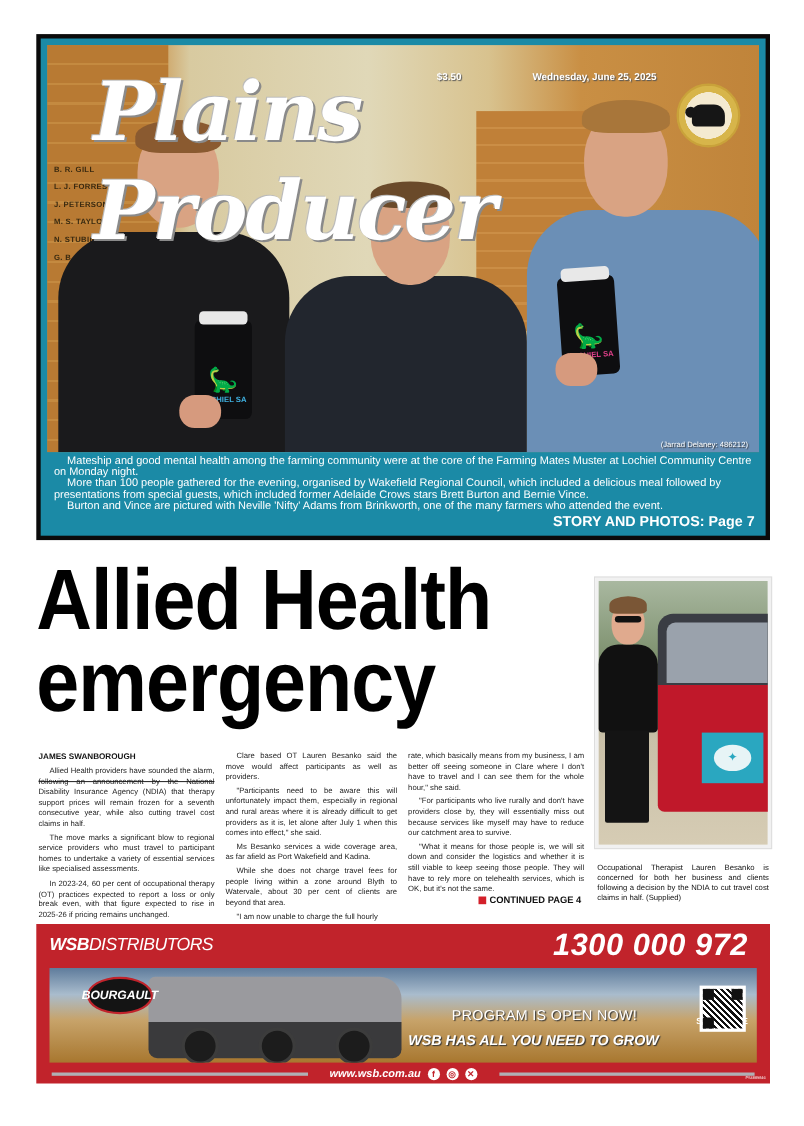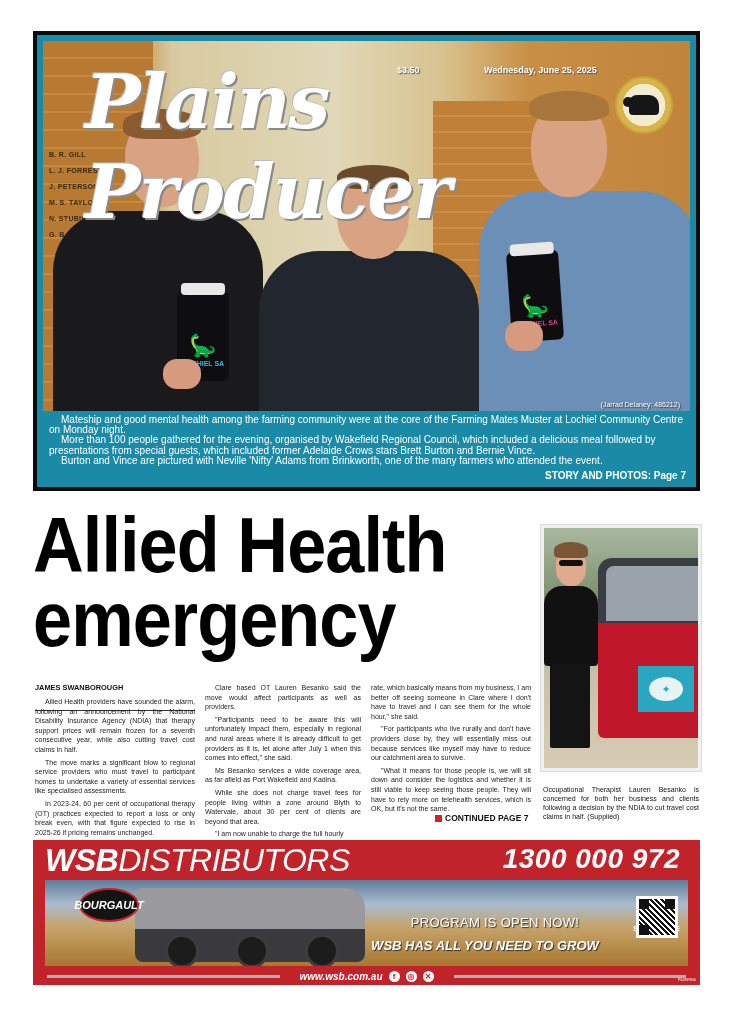--- a/index.html
+++ b/index.html
@@ -94,21 +94,21 @@
   .photo-credit {
     position: absolute; right: 10px; top: 360px; z-index: 5;
     font-size: 7px; color: #fff; text-shadow: 1px 1px 1px #333;
   }
   .feature-caption {
     padding: 4px 6px 0 6px; color: #fff; font-size: 10px; line-height: 10.2px;
     font-family: "Liberation Sans", sans-serif;
   }
   .feature-caption p { text-indent: 12px; }
   .feature-more {
-    position: absolute; right: 10px; bottom: 6px; color: #fff; font-weight: bold; font-size: 10px;
+    position: absolute; right: 10px; bottom: 6px; color: #fff; font-weight: bold; font-size: 13px;
   }
 
   
   .headline {
     position: absolute; left: 33px; top: 508px; width: 500px;
     font-family: "Liberation Sans", sans-serif; font-weight: 900; font-size: 78px; line-height: 74px;
     letter-spacing: -1px; color: #000; transform: scaleX(0.9); transform-origin: left top;
   }
   .headline span { display: block; font-weight: bold; }
 
@@ -151,21 +151,21 @@
   .woman-body { position: absolute; left: 0; top: 58px; width: 54px; height: 80px; background: #111; border-radius: 18px 18px 4px 4px; }
   .woman-legs { position: absolute; left: 6px; top: 136px; width: 40px; height: 84px; background: #141414; border-radius: 2px; }
   .side-caption {
     position: absolute; left: 543px; top: 785px; width: 156px; font-size: 7px; line-height: 9px; text-align: justify;
   }
 
   
   .ad {
     position: absolute; left: 33px; top: 840px; width: 667px; height: 145px; background: #c1232b;
   }
-  .ad-brand { position: absolute; left: 12px; top: 4px; color: #fff; font-size: 32px; line-height: 32px; font-style: italic; letter-spacing: -.5px; text-align: center; }
+  .ad-brand { position: absolute; left: 12px; top: 4px; color: #fff; font-size: 16px; line-height: 32px; font-style: italic; letter-spacing: -.5px; text-align: center; }
   .ad-brand b { font-weight: 900; }
   .ad-brand span { font-weight: normal; }
   .ad-phone { position: absolute; right: 20px; top: 2px; color: #fff; font-size: 28px; line-height: 34px; font-weight: bold; font-style: italic; letter-spacing: .5px; }
   .ad-banner {
     position: absolute; left: 12px; top: 40px; width: 643px; height: 86px; overflow: hidden;
     background: linear-gradient(180deg, #5f7c9c 0%, #a9bccd 28%, #c7a36a 55%, #a8772f 100%);
   }
   .ad-machine {
     position: absolute; left: 90px; top: 8px; width: 230px; height: 74px;
     background: linear-gradient(180deg, #9a9a9e 0 55%, #3a3a3c 55% 100%); border-radius: 6px 20px 8px 8px;
@@ -279,21 +279,21 @@
     <p>While she does not charge travel fees for people living within a zone around Blyth to Watervale, about 30 per cent of clients are beyond that area.</p>
     <p>"I am now unable to charge the full hourly</p>
   </div>
   <div class="col col-3">
     <p style="text-indent:0">rate, which basically means from my business, I am better off seeing someone in Clare where I don't have to travel and I can see them for the whole hour," she said.</p>
     <p>"For participants who live rurally and don't have providers close by, they will essentially miss out because services like myself may have to reduce our catchment area to survive.</p>
     <p>"What it means for those people is, we will sit down and consider the logistics and whether it is still viable to keep seeing those people. They will have to rely more on telehealth services, which is OK, but it's not the same.</p>
   </div>
   <div class="continued">
     <span class="continued-icon"></span>
-    <span>CONTINUED PAGE 7</span>
+    <span>CONTINUED PAGE 4</span>
   </div>
 </div>
 
 <div class="side-photo">
   <div class="car">
     <div class="car-window"></div>
     <div class="car-sign">
       <div class="car-sign-logo">✦</div>
     </div>
   </div>

